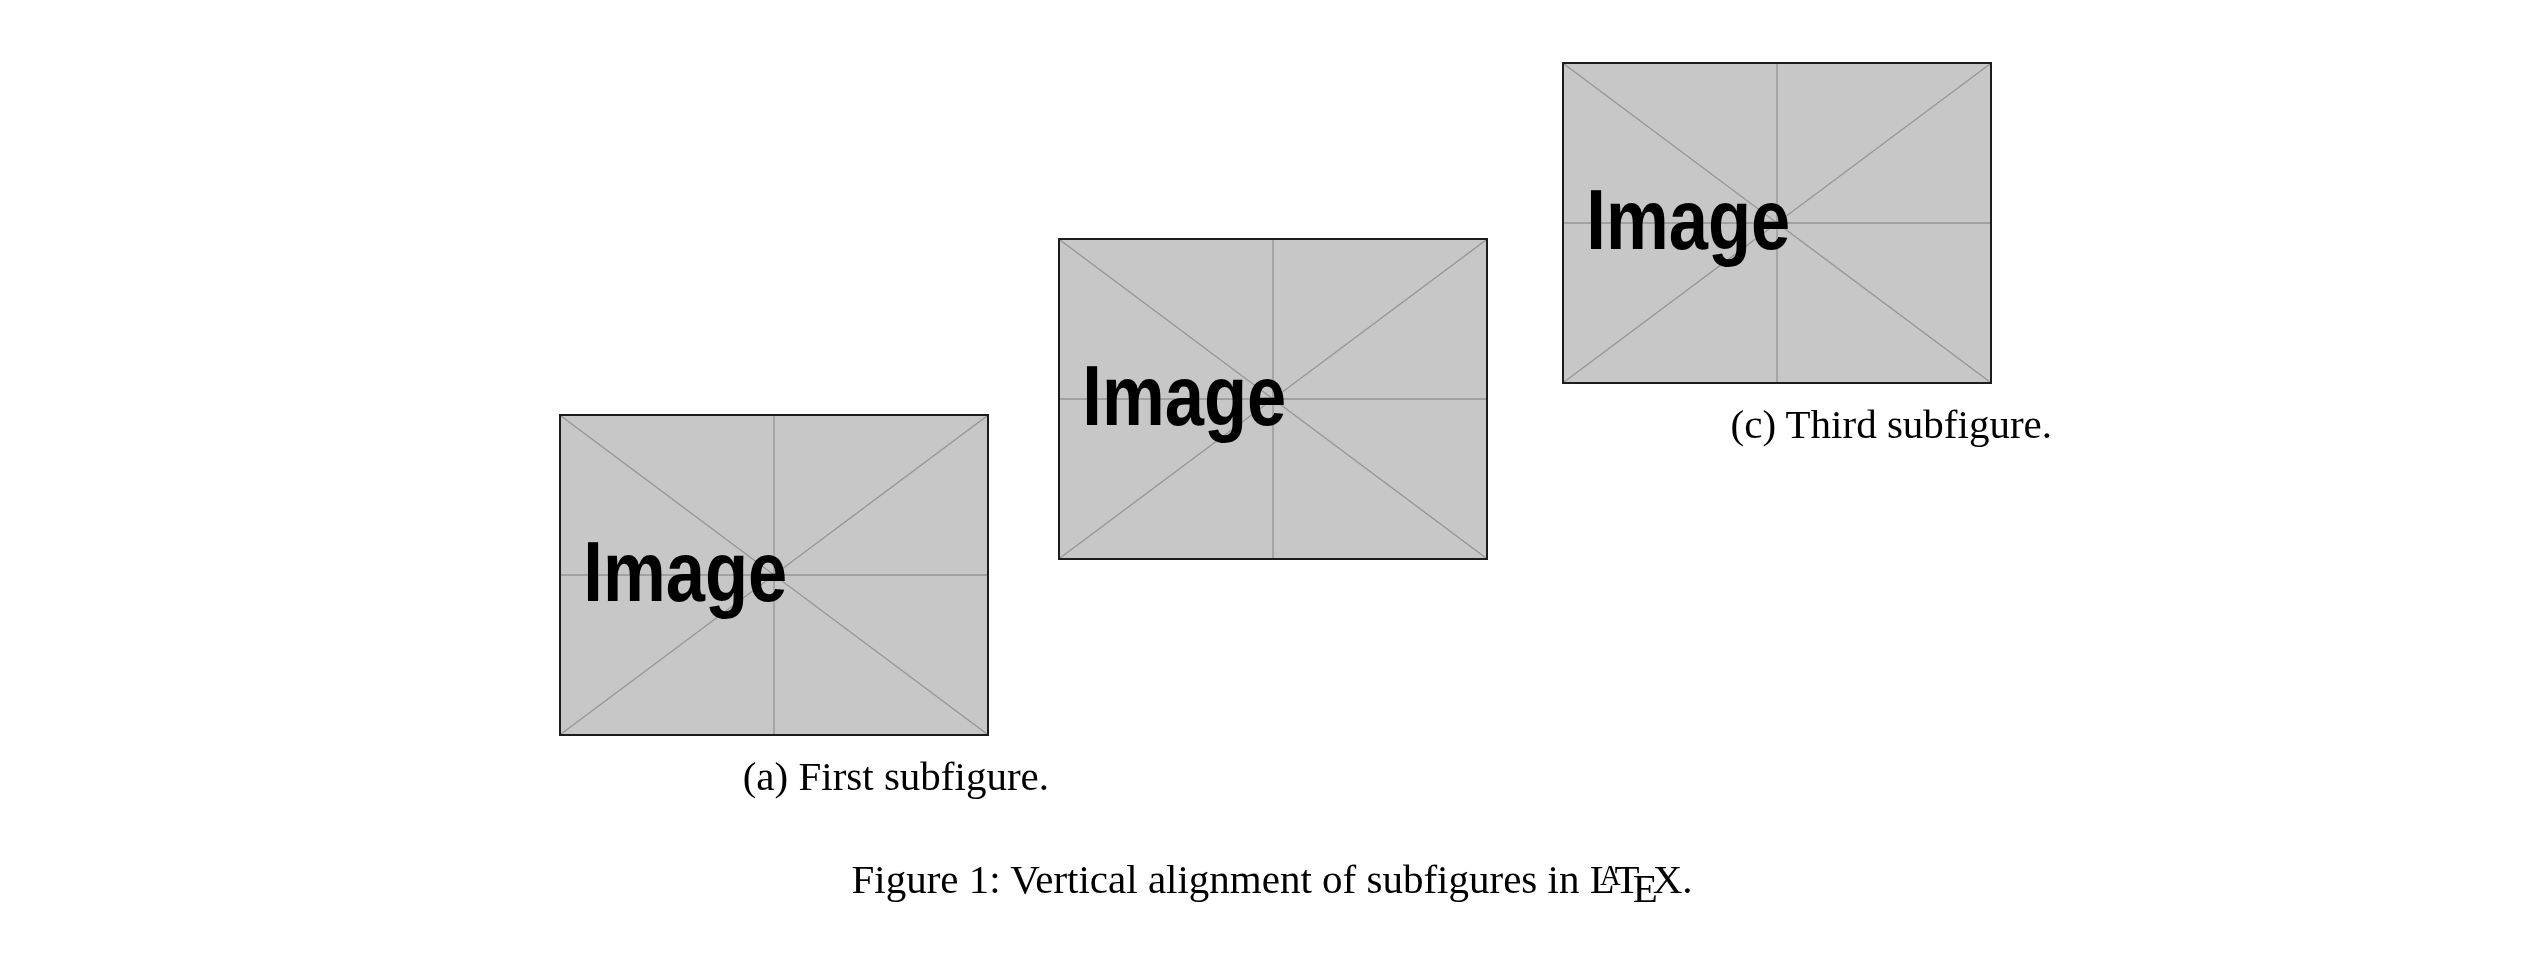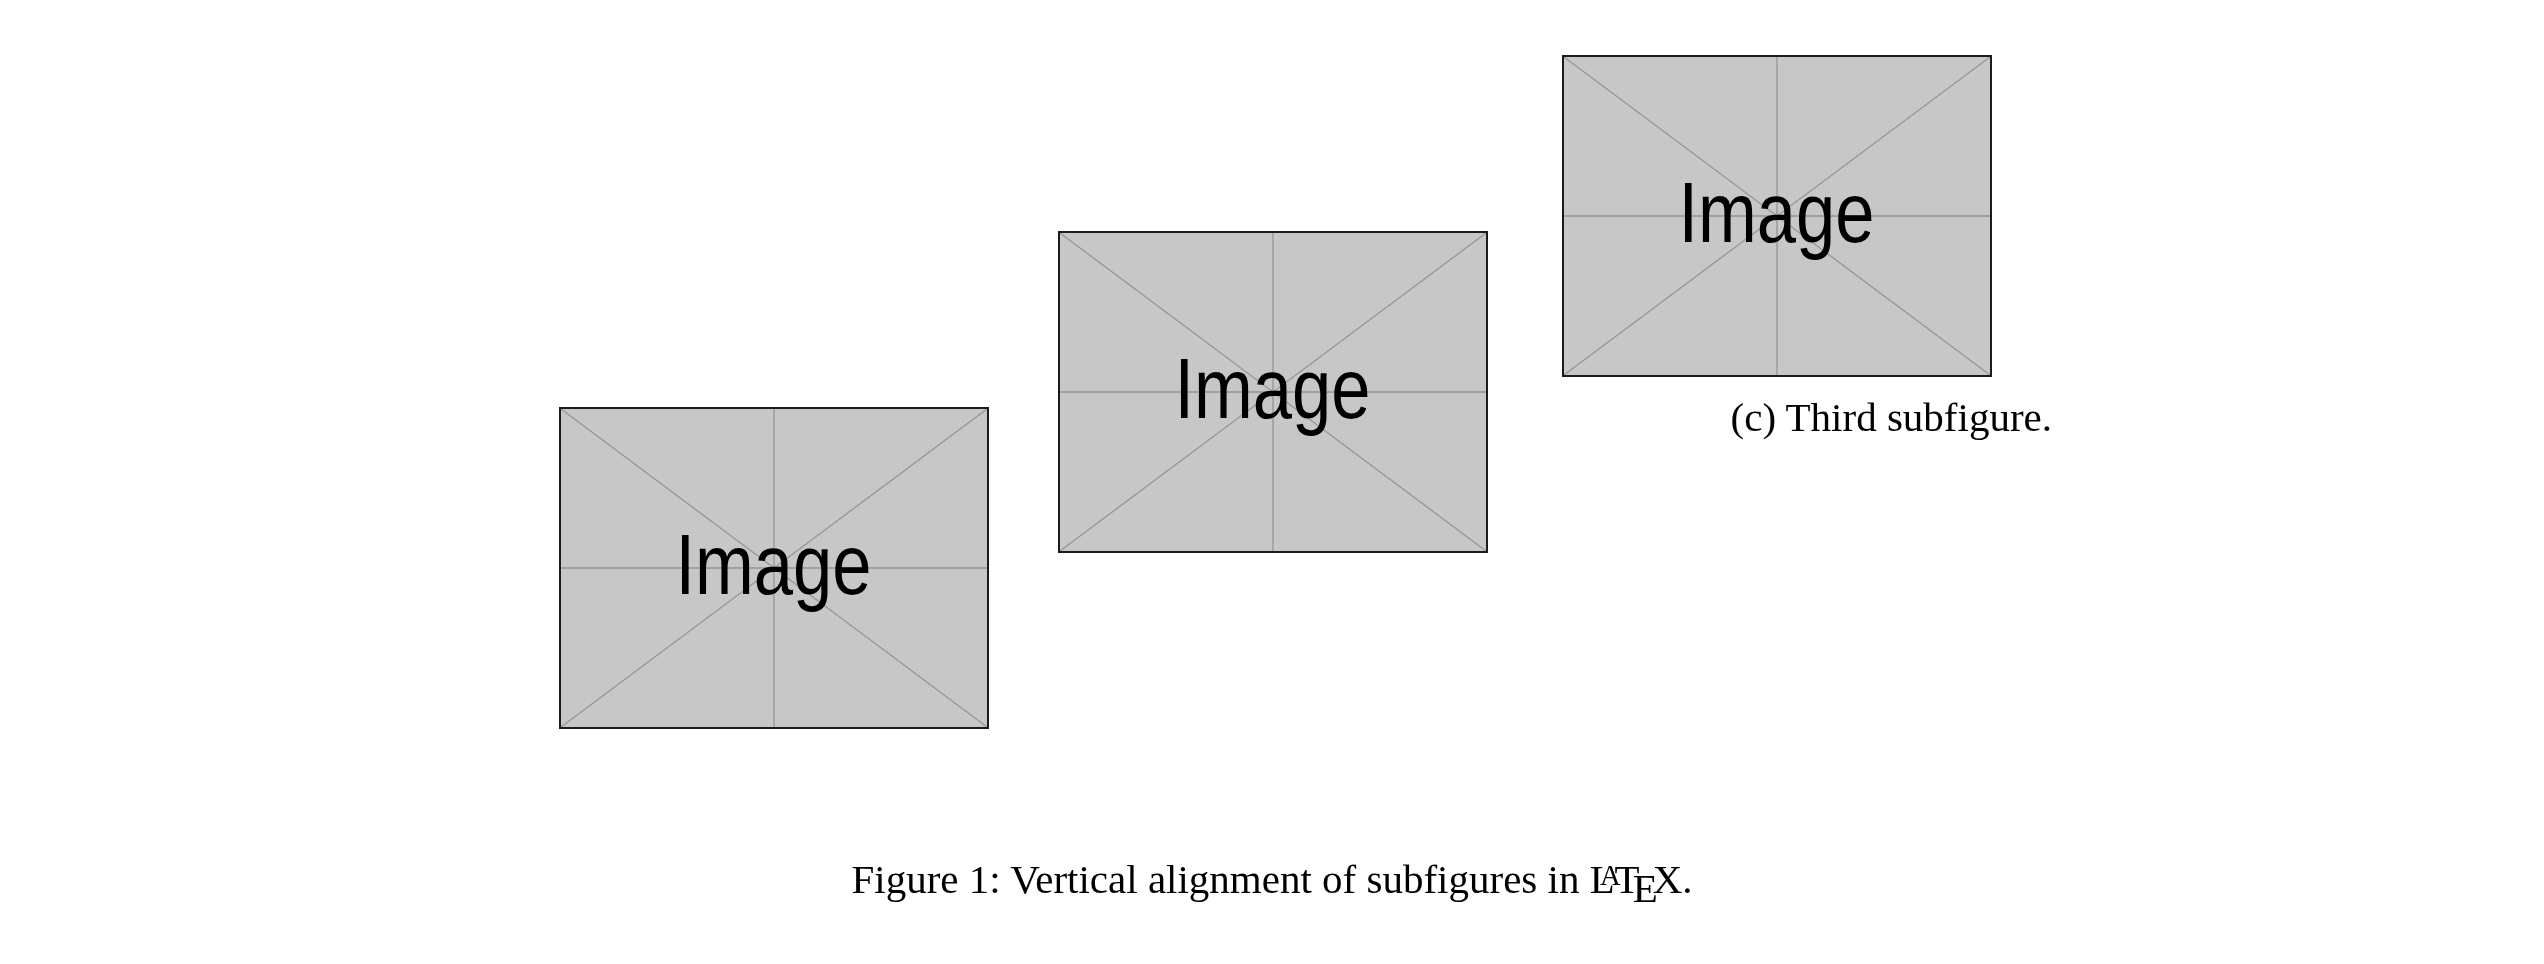--- a/index.html
+++ b/index.html
@@ -17,27 +17,28 @@
     width: 550px;
     margin: 0;
   }
   .sub-a { left: 499px; top: 399px; }
   .sub-b { left: 998px;  top: 223px; }
   .sub-c { left: 1502px; top: 47px;  }
   .placeholder {
     position: relative;
     width: 430px;
     height: 322px;
-    margin: 8px auto;
+    margin: 15px auto;
     box-sizing: border-box;
     background: #c7c7c7;
     border: 2px solid #1c1c1c;
     display: flex;
     align-items: center;
-    justify-content: center;
+    justify-content: flex-start;
+    font-weight: bold;
   }
   .ph-lines {
     position: absolute;
     left: 0; top: 0;
     width: 100%; height: 100%;
   }
   .ph-lines line { stroke: #959595; stroke-width: 1.3; }
   .ph-label {
     position: relative;
     top: -4px;
@@ -87,20 +88,21 @@
   <figure class="subfigure sub-a">
     <div class="placeholder">
       <svg class="ph-lines" viewBox="0 0 426 318" preserveAspectRatio="none" aria-hidden="true">
         <line x1="0" y1="0" x2="426" y2="318"></line>
         <line x1="426" y1="0" x2="0" y2="318"></line>
         <line x1="0" y1="159" x2="426" y2="159"></line>
         <line x1="213" y1="0" x2="213" y2="318"></line>
       </svg>
       <span class="ph-label">Image</span>
     </div>
+    <figcaption class="subcaption">(a) First subfigure.</figcaption>
   </figure>
 
   <figure class="subfigure sub-b">
     <div class="placeholder">
       <svg class="ph-lines" viewBox="0 0 426 318" preserveAspectRatio="none" aria-hidden="true">
         <line x1="0" y1="0" x2="426" y2="318"></line>
         <line x1="426" y1="0" x2="0" y2="318"></line>
         <line x1="0" y1="159" x2="426" y2="159"></line>
         <line x1="213" y1="0" x2="213" y2="318"></line>
       </svg>

